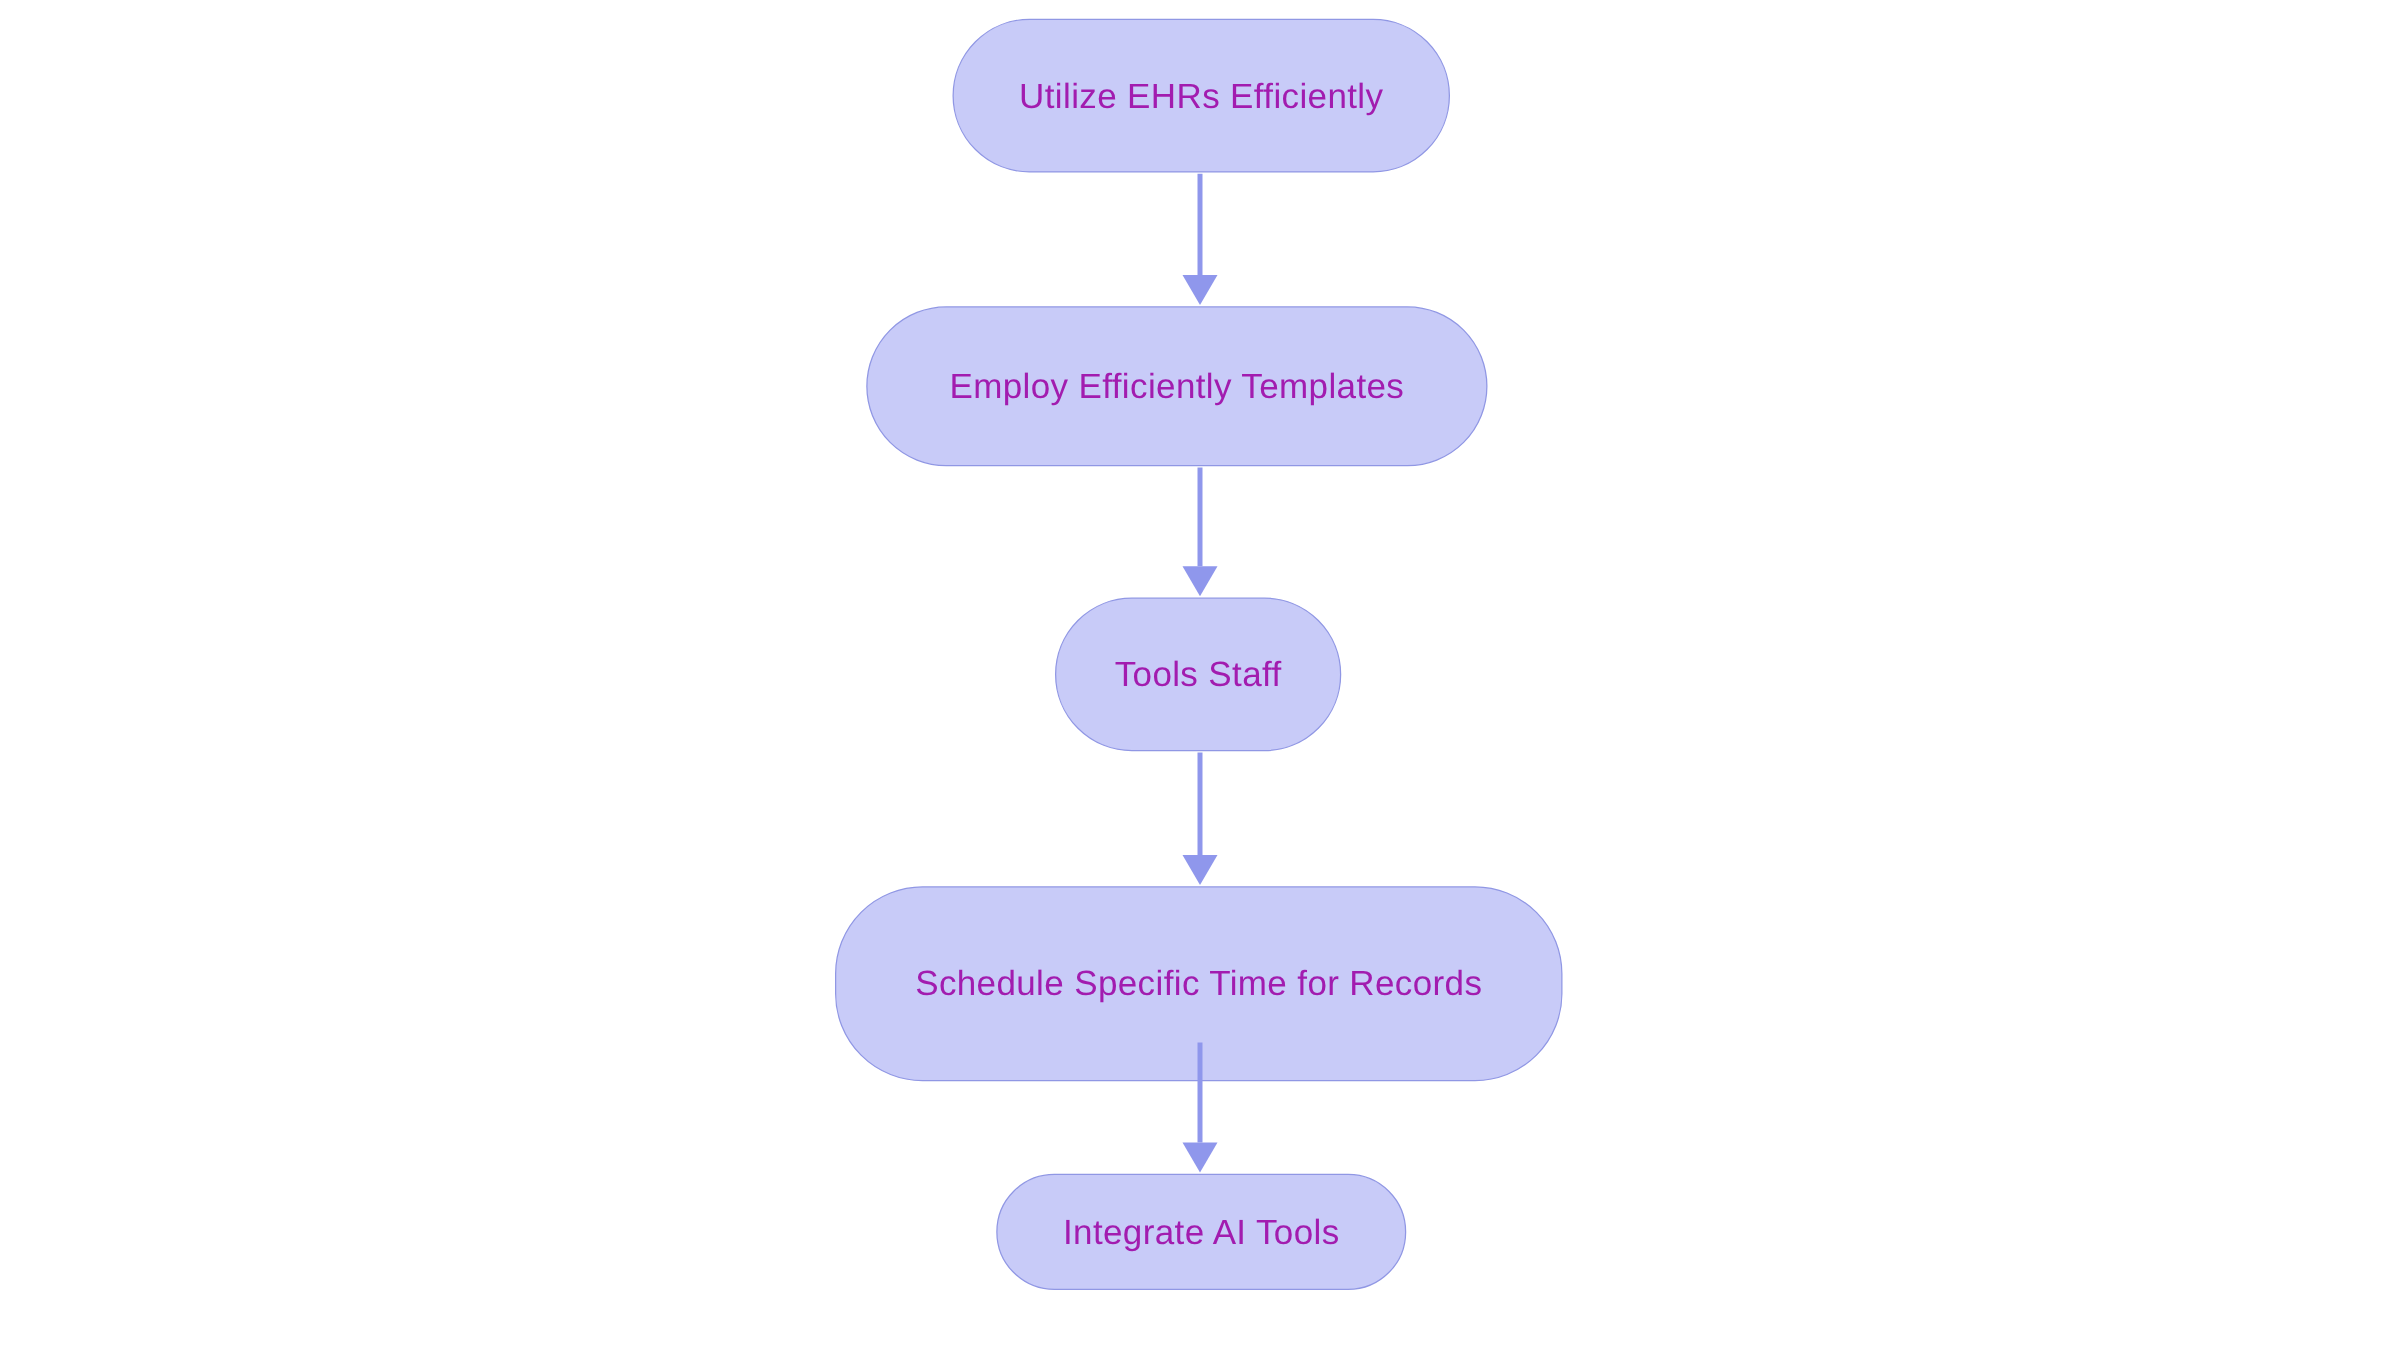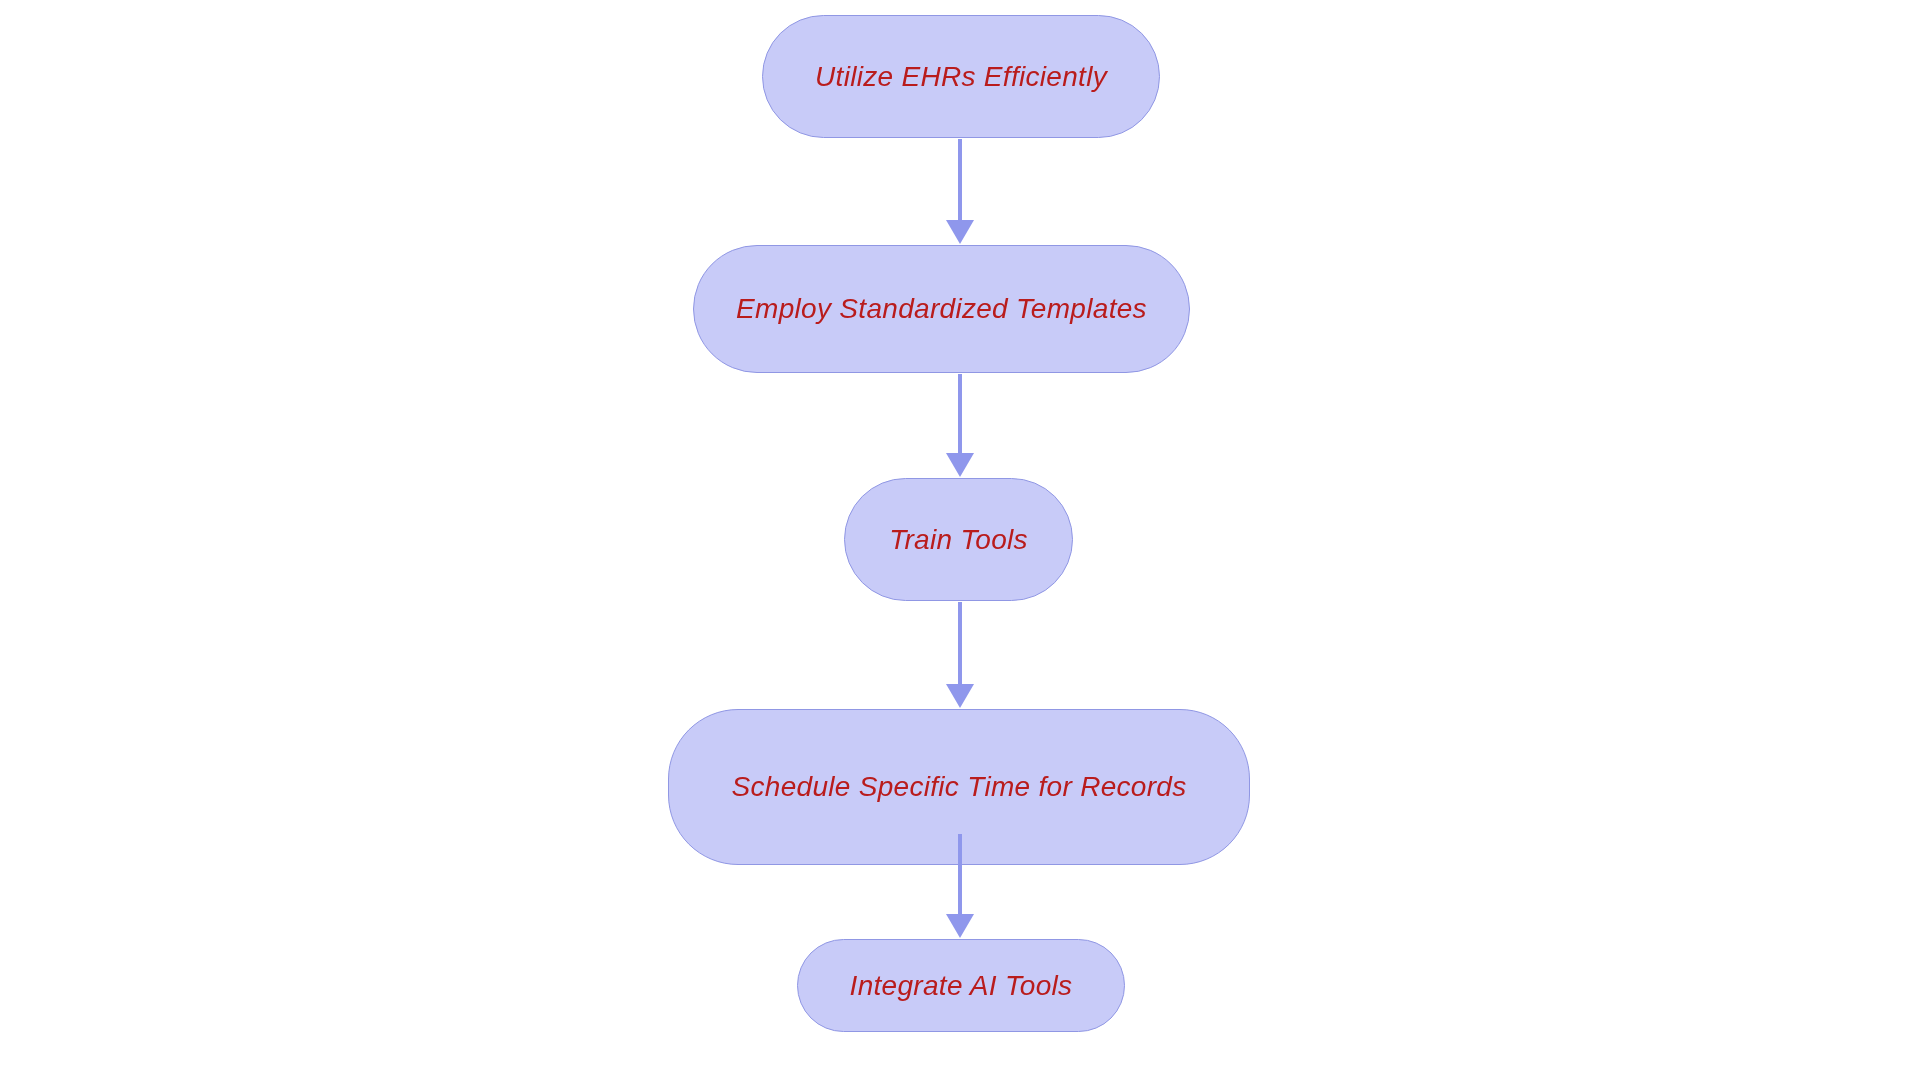--- a/index.html
+++ b/index.html
@@ -17,26 +17,25 @@
   }
   .flow-node {
     position: absolute;
     box-sizing: border-box;
     background: #c8cbf8;
     border: 1.5px solid #9097e4;
     border-radius: 70px;
     display: flex;
     align-items: center;
     justify-content: center;
-    color: #b91c1c;
+    color: #a21caf;
     font-size: 28px;
     letter-spacing: 0.3px;
     white-space: nowrap;
     text-align: center;
-    font-style: italic;
   }
   .flow-arrow {
     position: absolute;
     width: 28px;
     display: flex;
     flex-direction: column;
     align-items: center;
   }
   .arrow-line {
     width: 4px;
@@ -69,30 +68,30 @@
   <div class="flow-node" id="node-0">
     <span>Utilize EHRs Efficiently</span>
   </div>
 
   <div class="flow-arrow" id="arrow-0">
     <div class="arrow-line"></div>
     <div class="arrow-head"></div>
   </div>
 
   <div class="flow-node" id="node-1">
-    <span>Employ Standardized Templates</span>
+    <span>Employ Efficiently Templates</span>
   </div>
 
   <div class="flow-arrow" id="arrow-1">
     <div class="arrow-line"></div>
     <div class="arrow-head"></div>
   </div>
 
   <div class="flow-node" id="node-2">
-    <span>Train Tools</span>
+    <span>Tools Staff</span>
   </div>
 
   <div class="flow-arrow" id="arrow-2">
     <div class="arrow-line"></div>
     <div class="arrow-head"></div>
   </div>
 
   <div class="flow-node" id="node-3">
     <span>Schedule Specific Time for Records</span>
   </div>

